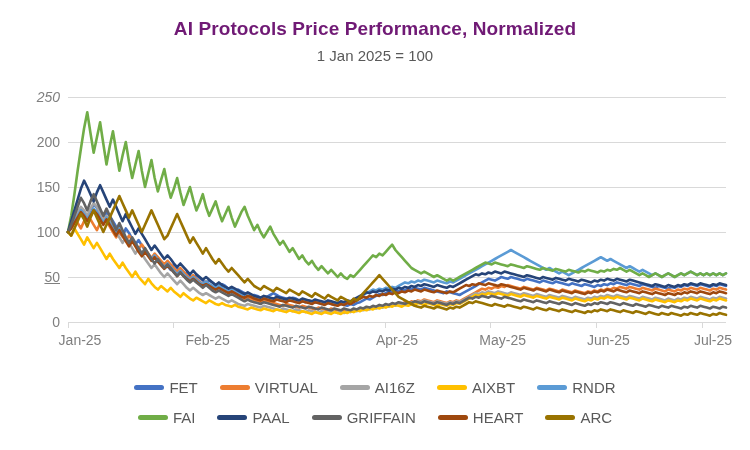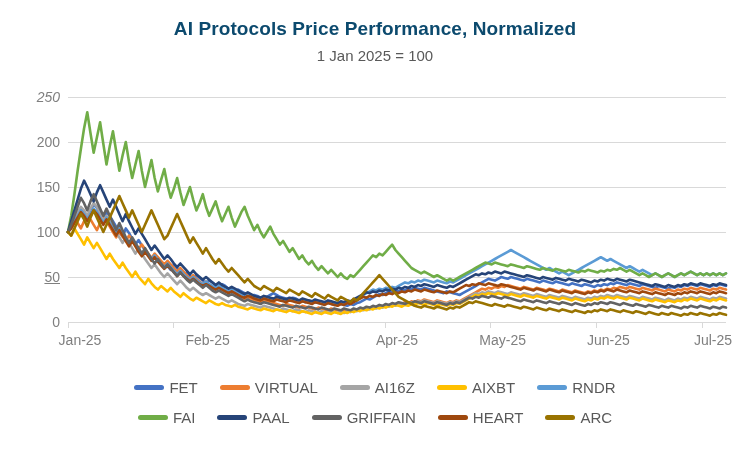--- a/index.html
+++ b/index.html
@@ -21,21 +21,21 @@
     background: #ffffff;
   }
   .chart-title {
     position: absolute;
     top: 18px;
     left: 0;
     width: 750px;
     text-align: center;
     font-size: 19px;
     font-weight: bold;
-    color: #0c4a6e;
+    color: #701a75;
     letter-spacing: 0.1px;
   }
   .chart-subtitle {
     position: absolute;
     top: 47px;
     left: 0;
     width: 750px;
     text-align: center;
     font-size: 15px;
     font-weight: normal;

